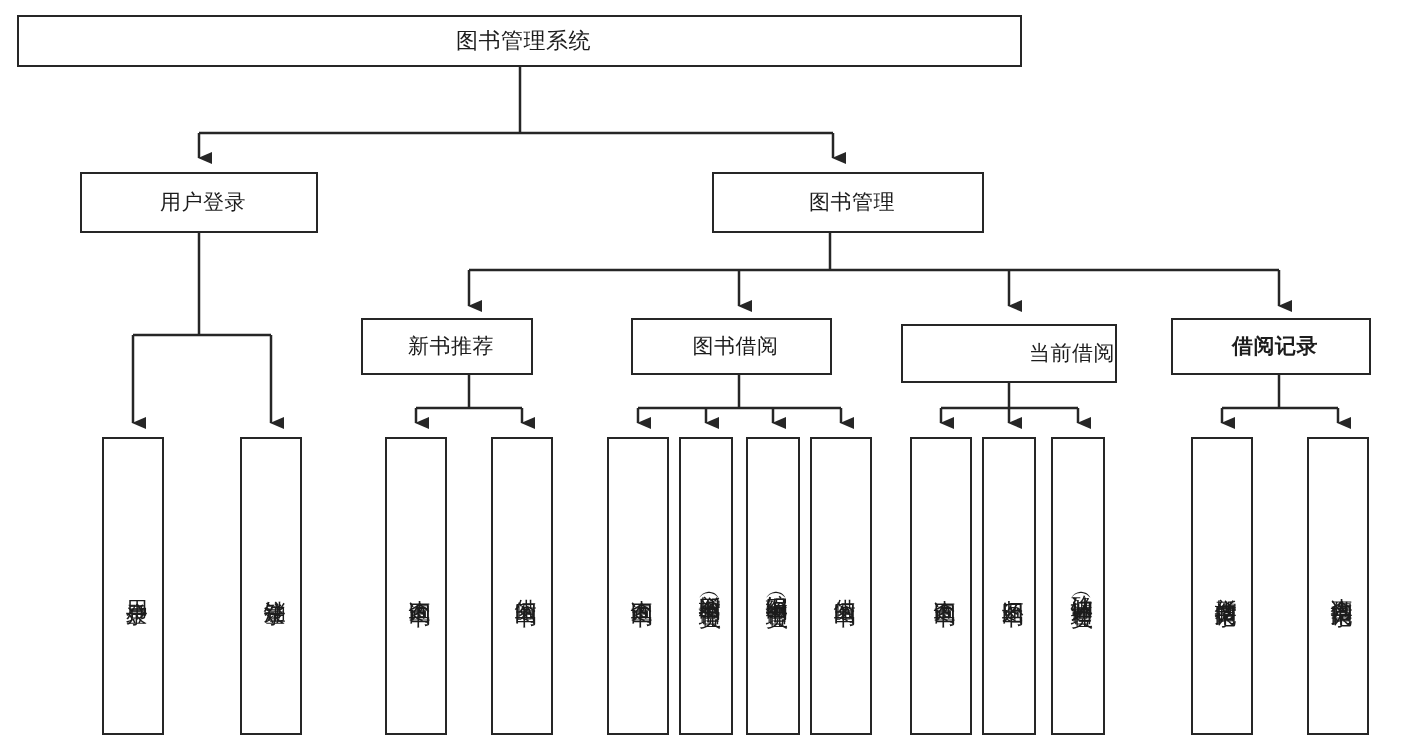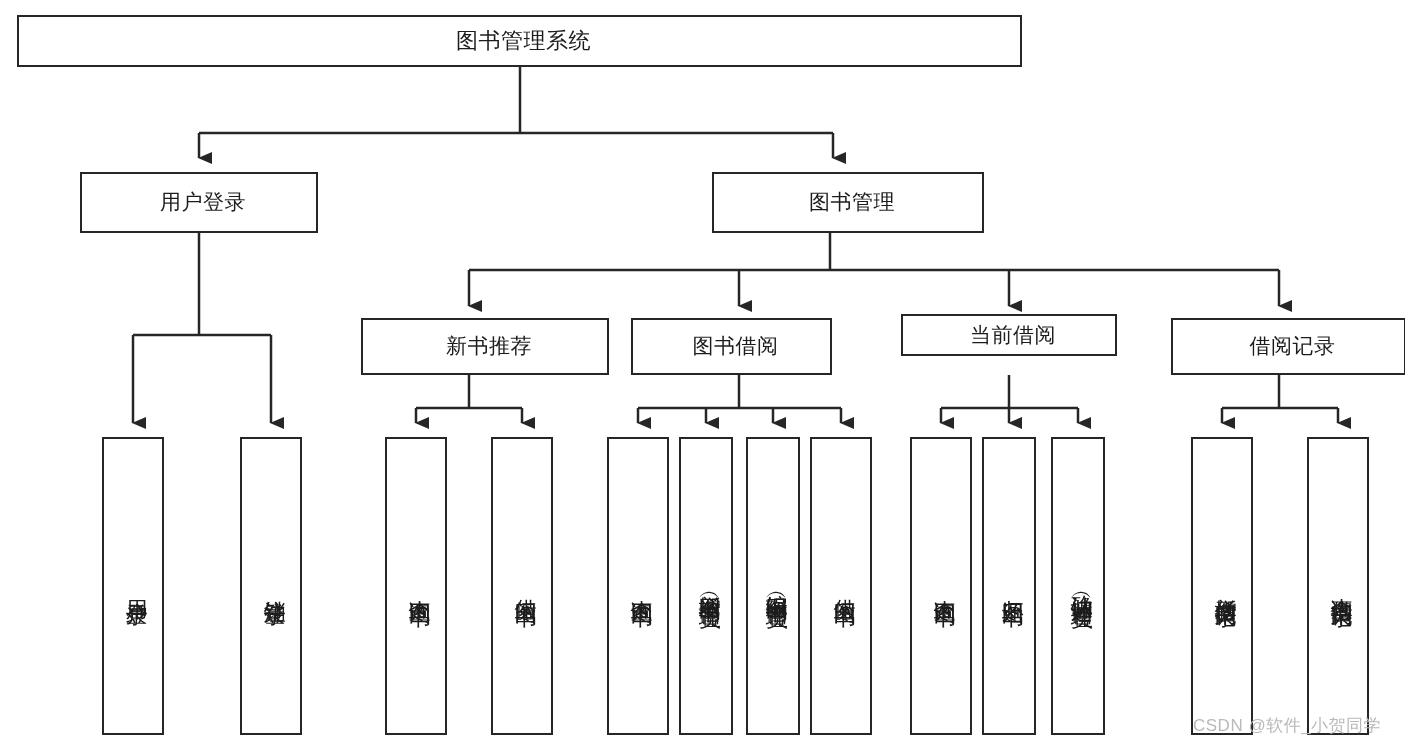--- a/index.html
+++ b/index.html
@@ -130,30 +130,30 @@
     <span class="label">图书管理系统</span>
   </div>
 
   <div class="node horiz" style="left:80px; top:172px; width:238px; height:61px;">
     <span class="label">用户登录</span>
   </div>
   <div class="node horiz" style="left:712px; top:172px; width:272px; height:61px;">
     <span class="label">图书管理</span>
   </div>
 
-  <div class="node horiz" style="left:361px; top:318px; width:248px; height:57px;align-items:center;">
+  <div class="node horiz" style="left:361px; top:318px; width:172px; height:57px;align-items:center;">
     <span class="label">新书推荐</span>
   </div>
   <div class="node horiz" style="left:631px; top:318px; width:201px; height:57px;">
     <span class="label">图书借阅</span>
   </div>
-  <div class="node horiz" style="left:901px; top:314px; width:216px; height:42px;">
+  <div class="node horiz" style="left:901px; top:324px; width:216px; height:59px;justify-content:flex-end;">
     <span class="label">当前借阅</span>
   </div>
-  <div class="node horiz" style="left:1171px; top:318px; width:235px; height:57px;">
+  <div class="node horiz" style="left:1171px; top:318px; width:200px; height:57px;font-weight:bold;">
     <span class="label">借阅记录</span>
   </div>
 
   <div class="node vert" style="left:102px; top:437px; width:62px; height:298px;">
     <span class="label">用户登录</span>
   </div>
   <div class="node vert" style="left:240px; top:437px; width:62px; height:298px;">
     <span class="label">注销登录</span>
   </div>
 
@@ -187,15 +187,14 @@
     <span class="label">确认归还（管理员）</span>
   </div>
 
   <div class="node vert" style="left:1191px; top:437px; width:62px; height:298px;">
     <span class="label">新增借阅记录</span>
   </div>
   <div class="node vert" style="left:1307px; top:437px; width:62px; height:298px;">
     <span class="label">查询借阅记录</span>
   </div>
 
-  <div class="watermark" style="left:1193px; top:714px;">CSDN @软件_小贺同学</div>
 
 </div>
 
 </body></html>

